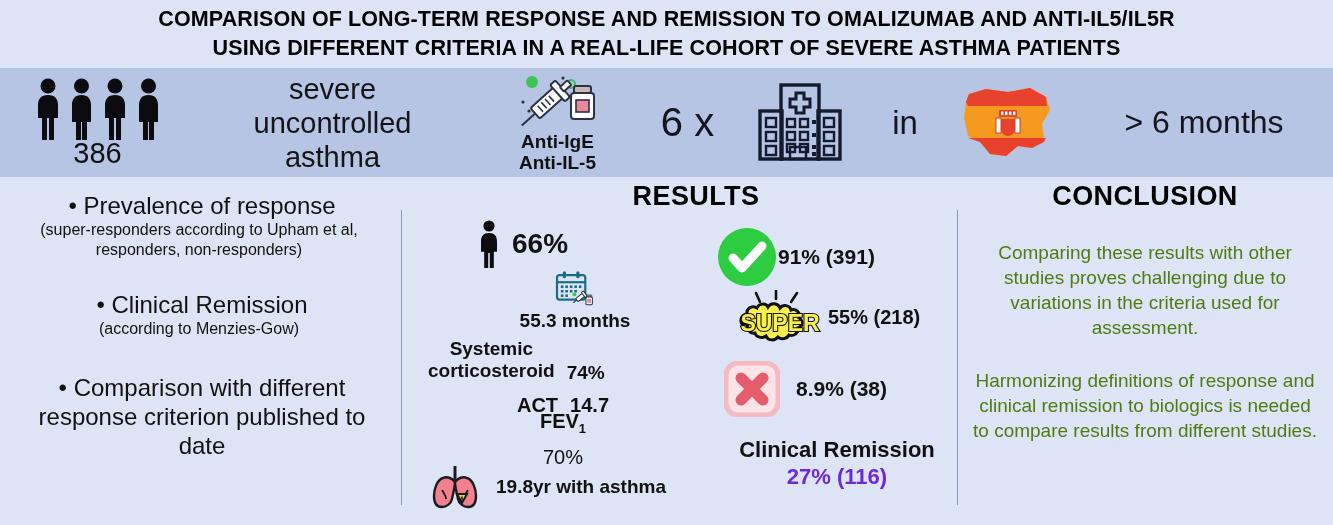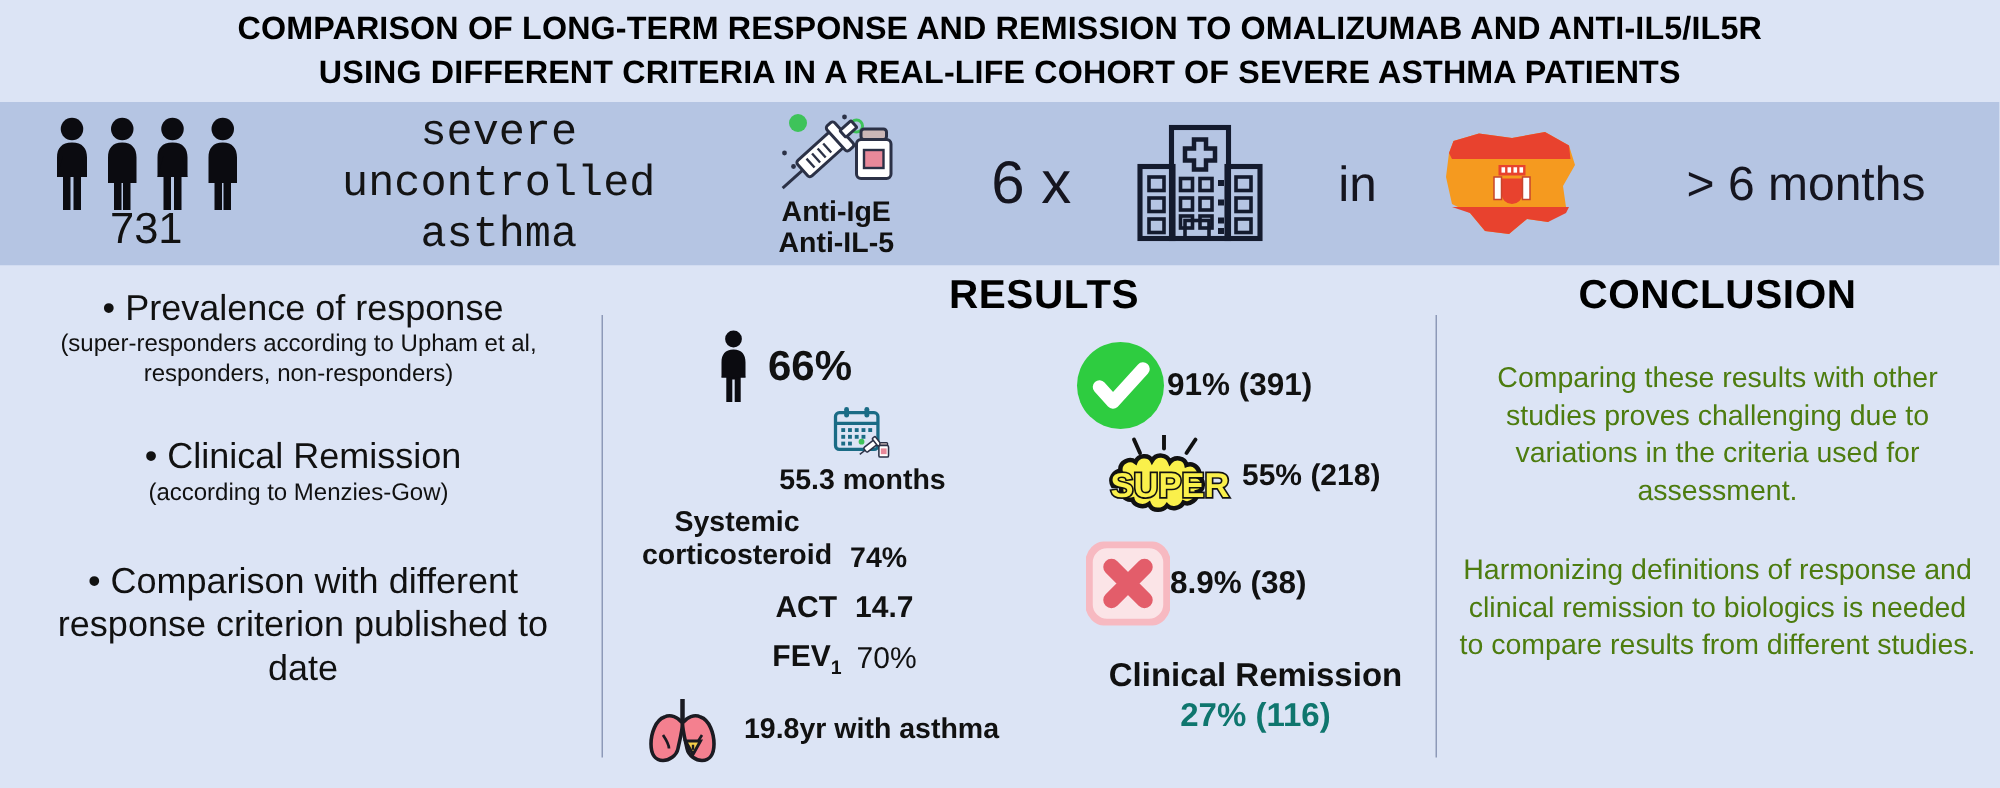--- a/index.html
+++ b/index.html
@@ -28,21 +28,21 @@
     background:#b5c5e3;
     display:flex;align-items:center;
   }
   .band-cell{display:flex;align-items:center;justify-content:center;height:100%;}
 
   .people-cell{width:195px;flex-direction:column;}
   .people-row{display:flex;align-items:flex-end;gap:1px;height:62px;}
   .people-count{font-size:29px;line-height:30px;margin-top:-2px;color:#111;}
 
   .severe-cell{width:275px;}
-  .severe-text{font-size:29px;line-height:34px;text-align:center;color:#141414;font-family:Liberation Mono, monospace;}
+  .severe-text{font-size:29px;line-height:34px;text-align:center;color:#141414;}
 
   .drug-cell{width:175px;flex-direction:column;}
   .drug-label{font-size:19px;font-weight:bold;line-height:21px;text-align:center;color:#111;margin-top:1px;}
 
   .nine-cell{width:85px;}
   .nine-text{font-size:40px;color:#15151f;}
 
   .hosp-cell{width:140px;}
   .in-cell{width:70px;}
   .in-text{font-size:33px;color:#15151f;}
@@ -96,39 +96,39 @@
   .val-months{font-size:19px;font-weight:bold;color:#111;}
 
   .r-cortico{padding-left:10px;gap:12px;height:56px;}
   .cortico-label{font-size:19px;font-weight:bold;line-height:22px;text-align:center;color:#111;}
   .val-cortico{font-size:19px;font-weight:bold;color:#111;align-self:flex-end;padding-bottom:4px;}
 
   .r-act{height:34px;justify-content:center;gap:12px;}
   .act-label{font-size:20px;font-weight:bold;color:#111;}
   .val-act{font-size:20px;font-weight:bold;color:#111;}
 
-  .r-fev{height:34px;justify-content:center;gap:10px;}
+  .r-fev{height:34px;justify-content:center;gap:10px;flex-direction:column;}
   .fev-label{font-size:20px;font-weight:bold;color:#111;}
   .fev-label sub{font-size:13px;}
   .val-fev{font-size:20px;font-weight:normal;color:#111;}
 
   .r-lungs{padding-left:12px;gap:12px;height:62px;align-items:center;}
   .val-lungs{font-size:19px;font-weight:bold;color:#111;}
 
   .mid-right-stats{position:absolute;left:288px;top:8px;width:268px;}
   .rr{display:flex;align-items:center;gap:0;}
   .rr-check{height:74px;padding-left:10px;}
   .val-check{font-size:21px;font-weight:bold;color:#111;}
   .rr-super{height:58px;padding-left:28px;gap:2px;margin-top:-6px;}
   .val-super{font-size:20px;font-weight:bold;color:#111;}
-  .rr-x{height:70px;padding-left:18px;margin-top:8px;}
+  .rr-x{height:70px;padding-left:18px;gap:16px;margin-top:8px;}
   .val-x{font-size:21px;font-weight:bold;color:#111;}
   .cr-block{text-align:center;margin-top:12px;padding-right:6px;}
   .cr-title{font-size:22px;font-weight:bold;line-height:27px;color:#111;}
-  .cr-value{font-size:22px;font-weight:bold;line-height:27px;color:#0f766e;}
+  .cr-value{font-size:22px;font-weight:bold;line-height:27px;color:#6d28d9;}
 
   
   .col-right{
     position:absolute;left:957px;top:0;width:376px;height:348px;
     padding:4px 16px 0 16px;box-sizing:border-box;text-align:center;
   }
   .concl-head{font-size:27px;font-weight:bold;letter-spacing:.4px;color:#000;}
   .concl-p{font-size:19px;line-height:25px;color:#4d7c0f;}
   .concl-p.first{margin-top:28px;}
   .concl-p.second{margin-top:28px;}
@@ -161,21 +161,21 @@
         <svg width="34" height="62" viewBox="0 0 34 62" aria-hidden="true">
           <circle cx="17" cy="8" r="7.5" fill="#0b0b10"></circle>
           <path d="M17 17c-7 0-10 4-10 10v13h4v22h5V40h2v22h5V40h4V27c0-6-3-10-10-10z" fill="#0b0b10"></path>
           <path d="M7 40l4-14h12l4 14z" fill="#0b0b10"></path>
         </svg>
         <svg width="31" height="62" viewBox="0 0 31 62" aria-hidden="true">
           <circle cx="15.5" cy="8" r="7.5" fill="#0b0b10"></circle>
           <path d="M15.5 17c-6.5 0-9.5 4-9.5 10v17h4v18h5V44h1v18h5V44h4V27c0-6-3-10-9.5-10z" fill="#0b0b10"></path>
         </svg>
       </div>
-      <div class="people-count">731</div>
+      <div class="people-count">386</div>
     </div>
 
     <div class="band-cell severe-cell">
       <div class="severe-text">
         <div>severe</div>
         <div>uncontrolled</div>
         <div>asthma</div>
       </div>
     </div>
 

